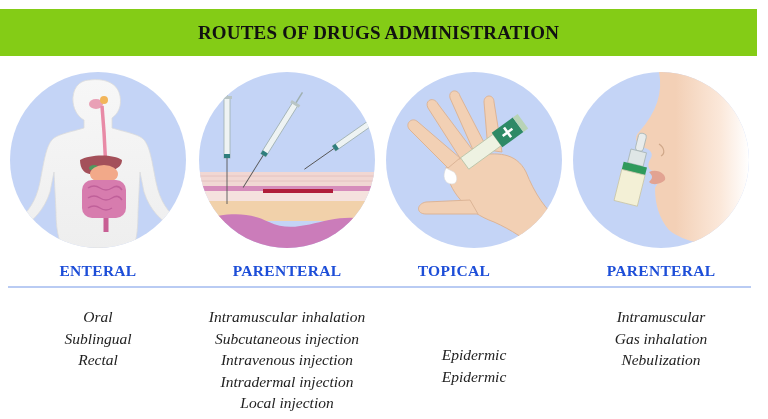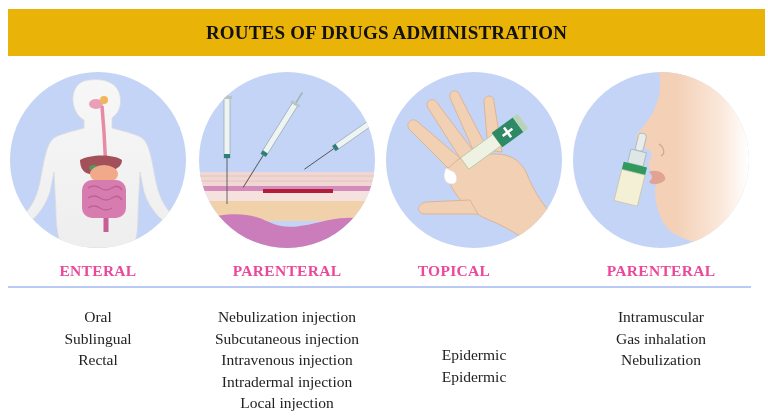--- a/index.html
+++ b/index.html
@@ -5,50 +5,50 @@
     * { margin: 0; padding: 0; box-sizing: border-box; }
     html, body {
       width: 768px; height: 419px; overflow: hidden;
       background: #ffffff;
       font-family: "Liberation Serif", "DejaVu Serif", serif;
       color: #1a1a1a;
     }
     .page { position: relative; width: 768px; height: 419px; }
 
     .banner {
-      position: absolute; left: 8px; top: 9px; width: 757px; height: 47px;
-      background: #eab308;
+      position: absolute; left: 0; top: 9px; width: 757px; height: 47px;
+      background: #84cc16;
       display: flex; align-items: center; justify-content: center;
     }
     .banner-title {
       font-size: 19px; font-weight: bold; letter-spacing: 0.2px; color: #111;
     }
 
     .circle {
       position: absolute; top: 72px; width: 176px; height: 176px;
       border-radius: 50%; background: #c4d4f6; overflow: hidden;
     }
     .circle svg { width: 176px; height: 176px; display: block; }
 
     .heading {
       position: absolute; top: 262px; width: 190px; text-align: center;
-      font-size: 15.5px; font-weight: bold; letter-spacing: 0.3px; color: #ec4899;
+      font-size: 15.5px; font-weight: bold; letter-spacing: 0.3px; color: #1d4ed8;
     }
 
     .divider {
       position: absolute; left: 8px; top: 286px; width: 743px; height: 2px;
       background: #b9cbf3;
     }
 
     .list {
       position: absolute; top: 306px; width: 190px; text-align: center;
       list-style: none;
     }
     .list li {
-      font-size: 15.5px; line-height: 21.6px; color: #222;
+      font-size: 15.5px; line-height: 21.6px; color: #222; font-style: italic;
     }
   </style>
 </head>
 <body>
 
 <div class="page">
 
   <div class="banner">
     <span class="banner-title">ROUTES OF DRUGS ADMINISTRATION</span>
   </div>
@@ -173,21 +173,21 @@
   <div class="heading" style="left:566px;">PARENTERAL</div>
 
   <div class="divider"></div>
 
   <ul class="list" style="left:3px;">
     <li>Oral</li>
     <li>Sublingual</li>
     <li>Rectal</li>
   </ul>
   <ul class="list" style="left:192px;">
-    <li>Nebulization injection</li>
+    <li>Intramuscular inhalation</li>
     <li>Subcutaneous injection</li>
     <li>Intravenous injection</li>
     <li>Intradermal injection</li>
     <li>Local injection</li>
   </ul>
   <ul class="list" style="left:379px;margin-top:38px;">
     <li>Epidermic</li>
     <li>Epidermic</li>
   </ul>
   <ul class="list" style="left:566px;">

